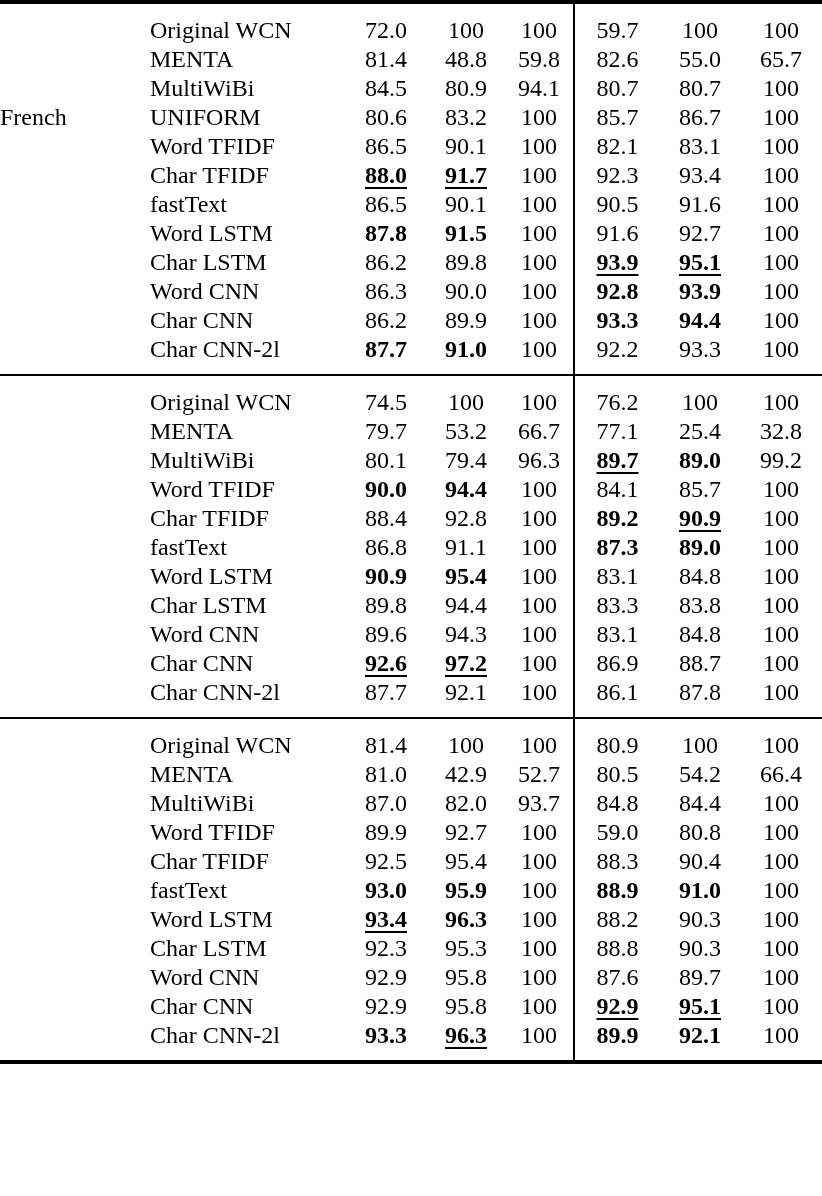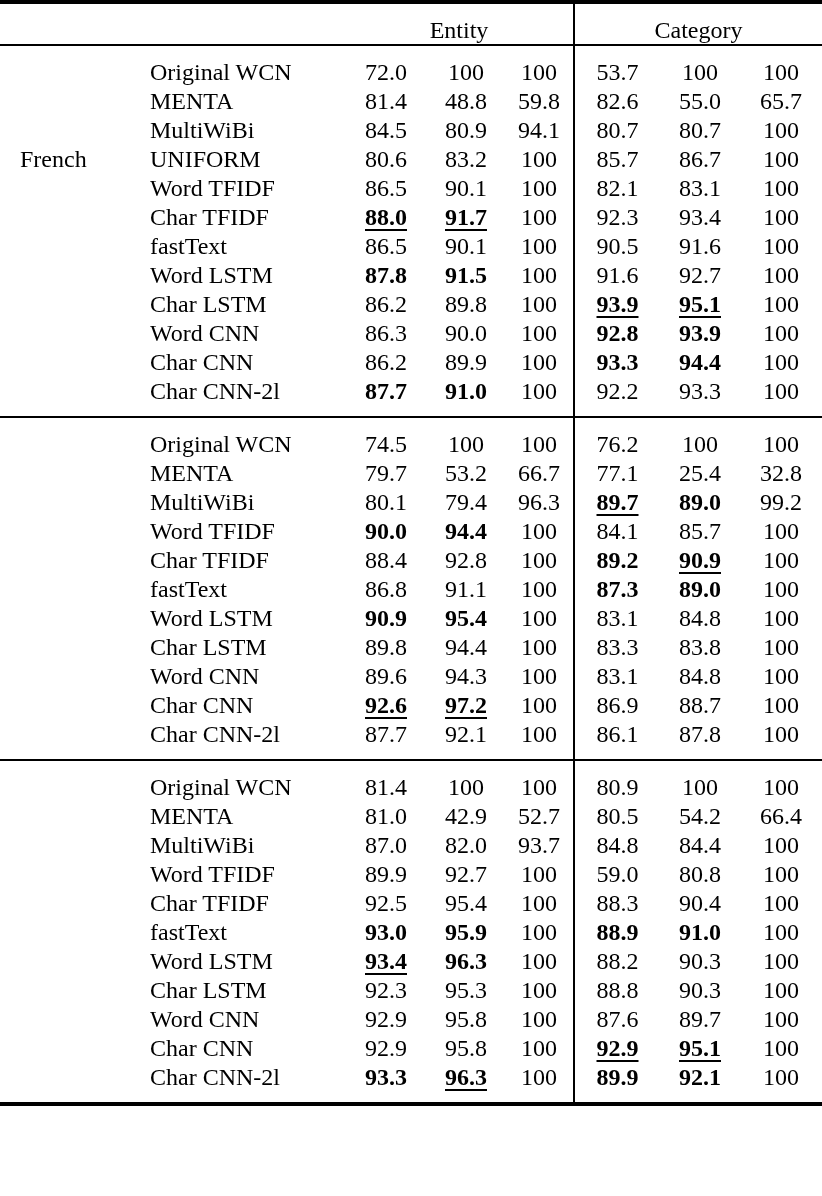--- a/index.html
+++ b/index.html
@@ -44,21 +44,21 @@
   tr.ch-row th.h-method { text-align: right; padding-right: 14px; }
 
   tbody + tbody { border-top: 2px solid #000; }
 
   td {
     height: 29px;
     padding: 0;
     white-space: nowrap;
     vertical-align: middle;
   }
-  td.lang { text-align: left; padding-left: 20px; }
+  td.lang { text-align: left; padding-left: 0; }
   td.method { padding-right: 14px; }
   td.num { text-align: center; }
 
   .divl { border-left: 2px solid #000; }
 
   tr.first-row td { padding-top: 12px; }
   tr.last-row td { padding-bottom: 10px; }
 
   .b { font-weight: bold; }
   .u {
@@ -76,34 +76,29 @@
       <col class="c-lang">
         <col class="c-method">
       <col class="c-ep">
         <col class="c-er">
         <col class="c-ec">
       <col class="c-cp">
         <col class="c-cr">
         <col class="c-cc">
     </colgroup>
     <thead>
-      <tr class="gh-row">
-        <th colspan="2"></th>
-        <th colspan="3">Entity</th>
-        <th colspan="3" class="divl">Category</th>
-      </tr>
     </thead>
   <tbody>
         <tr class="first-row">
           <td class="lang"></td>
           <td class="method">Original WCN</td>
           <td class="num"><span>72.0</span></td>
           <td class="num"><span>100</span></td>
           <td class="num"><span>100</span></td>
-          <td class="num divl"><span>53.7</span></td>
+          <td class="num divl"><span>59.7</span></td>
           <td class="num"><span>100</span></td>
           <td class="num"><span>100</span></td>
         </tr>
         <tr>
           <td class="lang"></td>
           <td class="method">MENTA</td>
           <td class="num"><span>81.4</span></td>
           <td class="num"><span>48.8</span></td>
           <td class="num"><span>59.8</span></td>
           <td class="num divl"><span>82.6</span></td>

